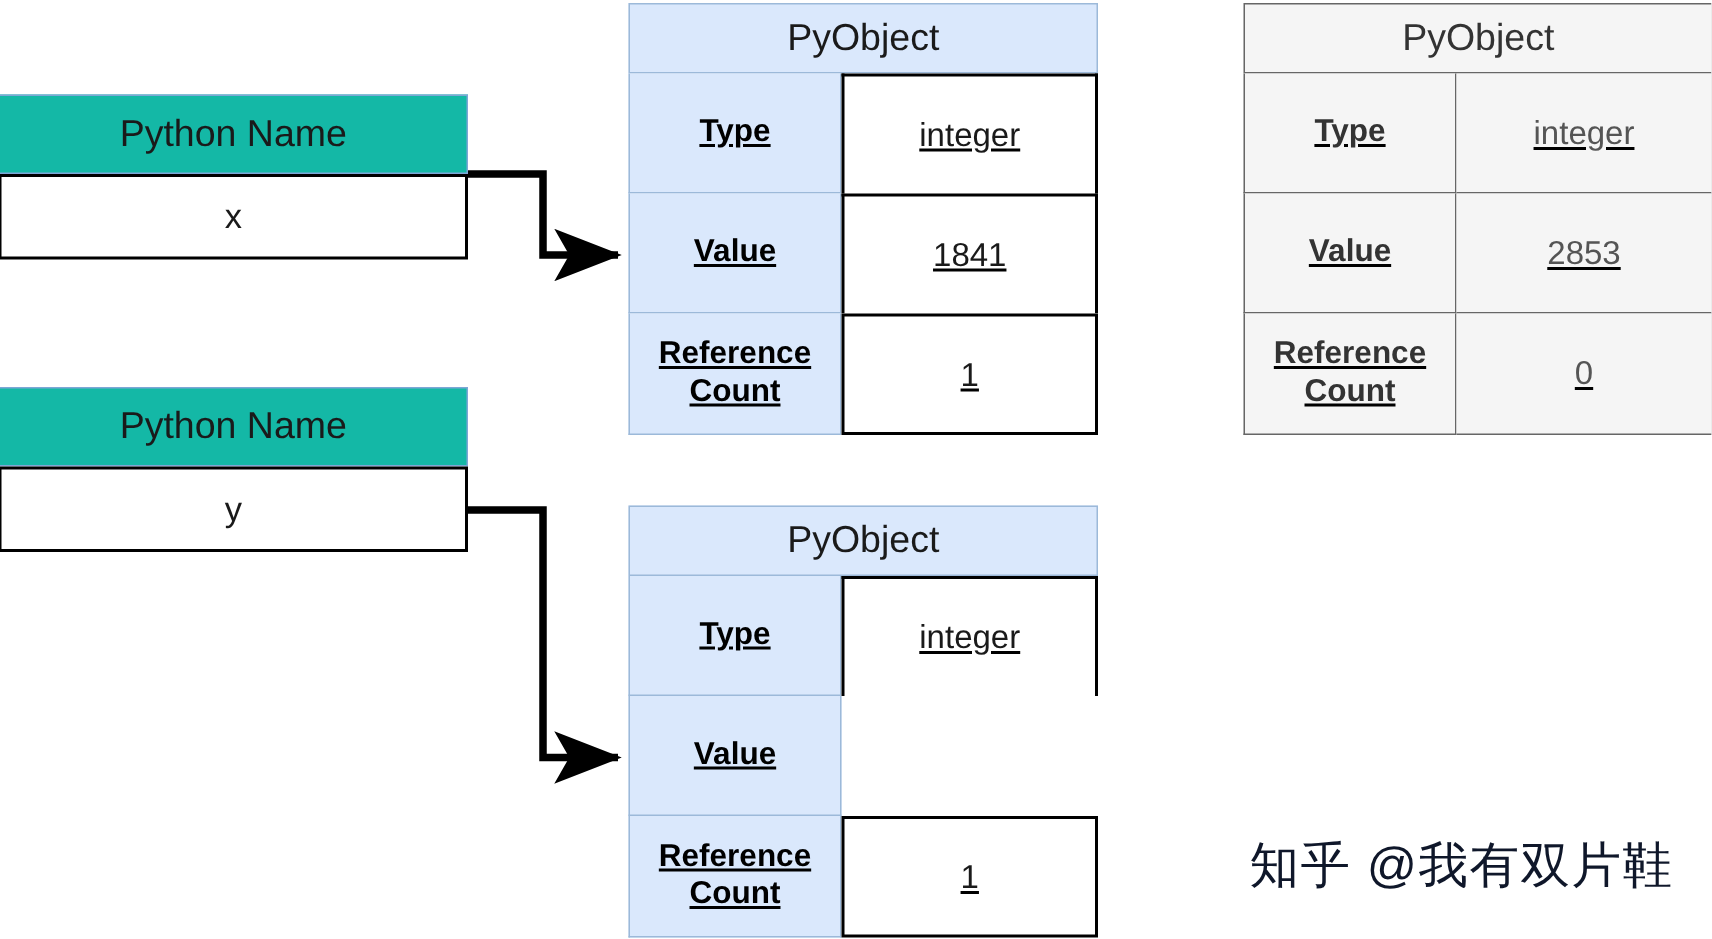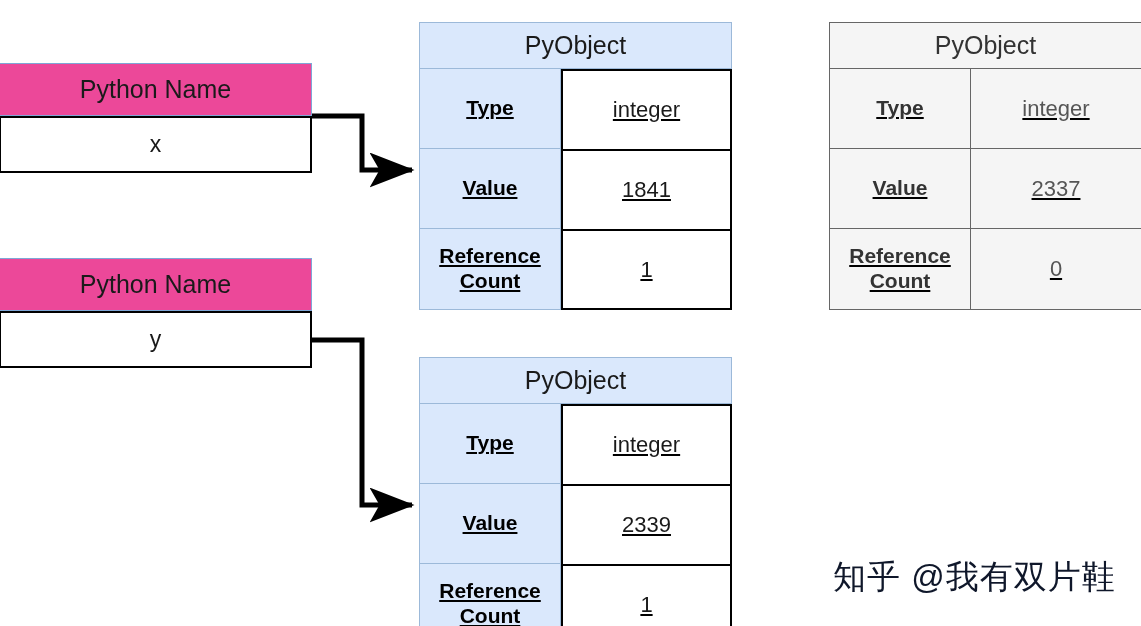--- a/index.html
+++ b/index.html
@@ -20,21 +20,21 @@
     background: #ffffff;
   }
 
   
   .name-box {
     position: absolute;
     box-sizing: border-box;
   }
   .name-box .nb-header {
     box-sizing: border-box;
-    background: #ec4899;
+    background: #14b8a6;
     border: 1px solid #7ea6d6;
     text-align: center;
     font-size: 25px;
     line-height: 1;
     color: #1a1a1a;
     display: flex;
     align-items: center;
     justify-content: center;
   }
   .name-box .nb-value {
@@ -57,21 +57,20 @@
     box-sizing: border-box;
     border-collapse: collapse;
   }
   .pyobj .po-title {
     box-sizing: border-box;
     font-size: 25px;
     line-height: 1;
     display: flex;
     align-items: center;
     justify-content: center;
-    margin-top: 20px;
   }
   .pyobj .po-row {
     display: flex;
     box-sizing: border-box;
     text-decoration: underline;
   }
   .pyobj .po-label {
     box-sizing: border-box;
     font-weight: bold;
     font-size: 21px;
@@ -196,37 +195,36 @@
   </div>
 
   <div class="pyobj active" style="left:419px; top:337px; width:313px;">
     <div class="po-title" style="height:47px;">PyObject</div>
     <div class="po-row">
       <div class="po-label" style="width:142px; height:80px;">Type</div>
       <div class="po-val" style="width:171px; height:80px;">integer</div>
     </div>
     <div class="po-row">
       <div class="po-label" style="width:142px; height:80px;">Value</div>
-      <div class="po-val" style="width:171px; height:80px;">2339</div>
     </div>
     <div class="po-row">
       <div class="po-label" style="width:142px; height:81px;">Reference Count</div>
       <div class="po-val" style="width:171px; height:81px;">1</div>
     </div>
   </div>
 
   <div class="pyobj collected" style="left:829px; top:2px; width:313px;">
     <div class="po-title" style="height:47px;">PyObject</div>
     <div class="po-row">
       <div class="po-label" style="width:142px; height:80px;">Type</div>
       <div class="po-val" style="width:171px; height:80px;">integer</div>
     </div>
     <div class="po-row">
       <div class="po-label" style="width:142px; height:80px;">Value</div>
-      <div class="po-val" style="width:171px; height:80px;">2337</div>
+      <div class="po-val" style="width:171px; height:80px;">2853</div>
     </div>
     <div class="po-row">
       <div class="po-label" style="width:142px; height:81px;">Reference Count</div>
       <div class="po-val" style="width:171px; height:81px;">0</div>
     </div>
   </div>
 
   <div class="watermark" style="left:833px; top:560px;">知乎 @我有双片鞋</div>
 
 </div>

